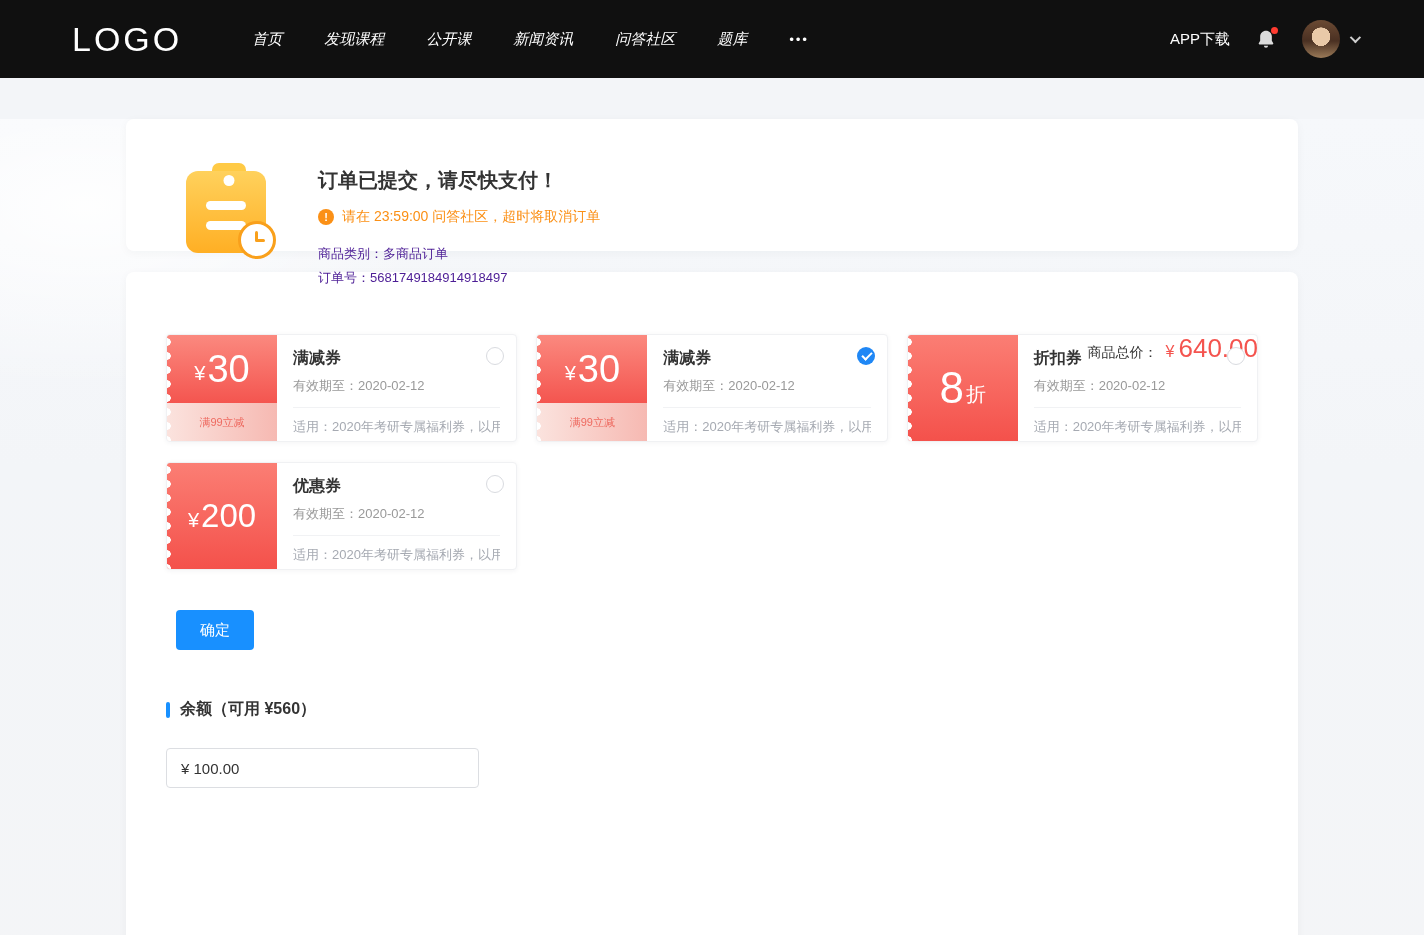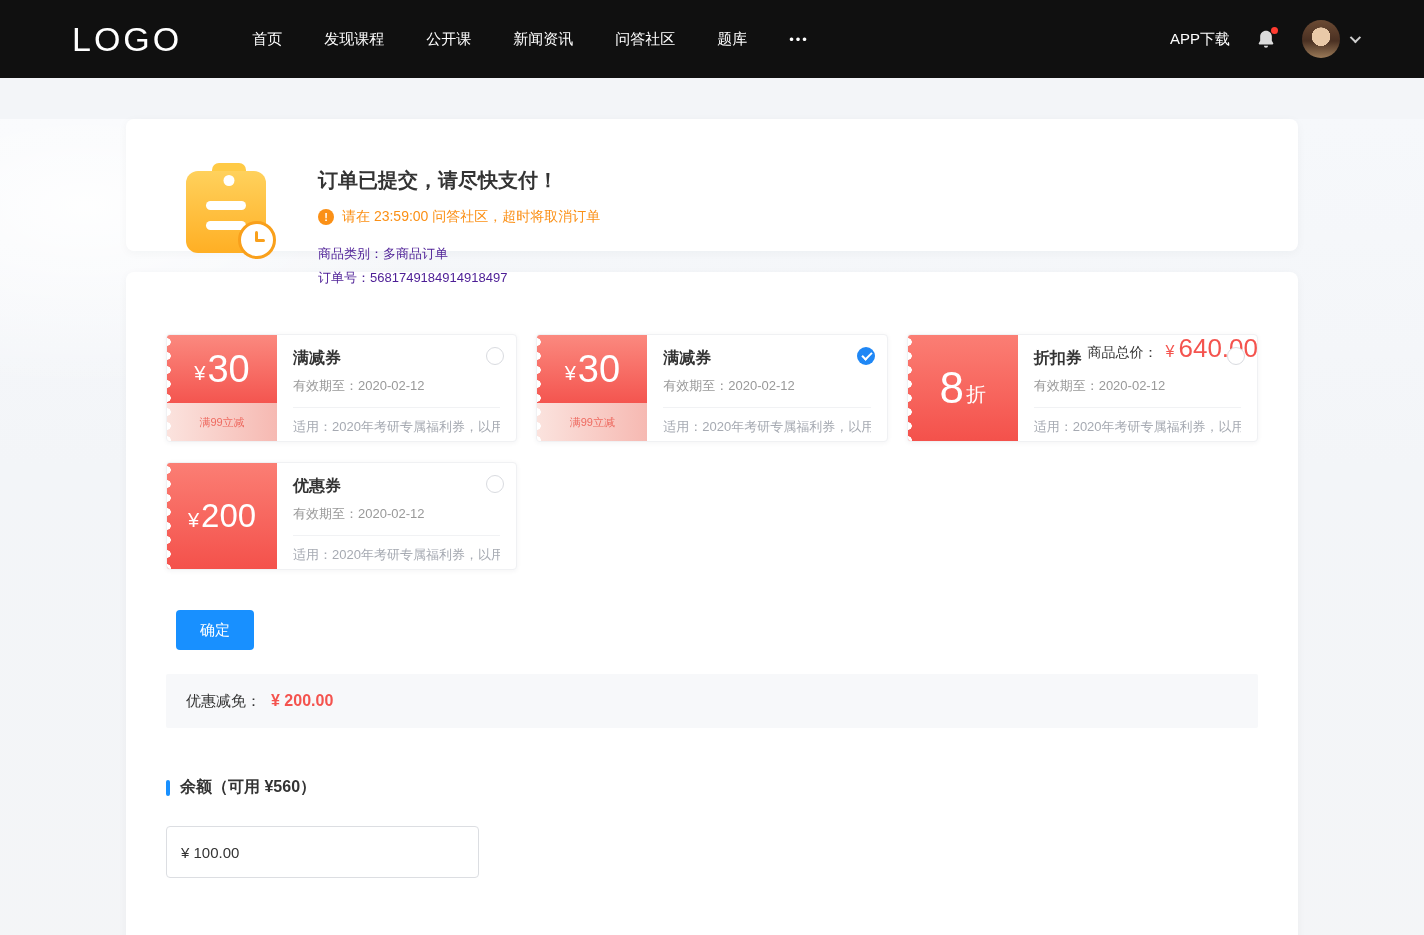--- a/index.html
+++ b/index.html
@@ -12,21 +12,21 @@
 
   
   .navbar {
     height:78px; background:#101010; display:flex; align-items:center;
     padding:0 66px 0 72px;
   }
   .logo {
     color:#fff; font-size:34px; font-weight:300; letter-spacing:3px;
     font-family:"Liberation Sans","DejaVu Sans",sans-serif;
   }
-  .nav-items { display:flex; align-items:center; gap:42px; margin-left:70px; }
+  .nav-items { display:flex; align-items:center; gap:42px; margin-left:70px;font-style:italic; }
   .nav-item { color:#fff; font-size:15px; cursor:pointer; white-space:nowrap; }
   .nav-more { color:#fff; font-size:13px; letter-spacing:2px; cursor:pointer; }
   .nav-right { margin-left:auto; display:flex; align-items:center; gap:26px; }
   .app-download { color:#fff; font-size:15px; cursor:pointer; }
   .bell-wrap { position:relative; cursor:pointer; display:flex; }
   .bell-dot { position:absolute; top:-1px; right:-2px; width:7px; height:7px; border-radius:50%; background:#ff3b30; }
   .avatar-wrap { display:flex; align-items:center; gap:10px; cursor:pointer; }
   .avatar {
     width:38px; height:38px; border-radius:50%;
     background:
@@ -140,21 +140,21 @@
 
   
   .discount-bar { margin-top:24px; height:54px; background:#f7f8fa; border-radius:2px;
     display:flex; align-items:center; padding:0 20px; }
   .discount-label { font-size:15px; color:#333; }
   .discount-value { margin-left:10px; font-size:16px; font-weight:bold; color:#f4534e; }
 
   
   .balance-header { margin-top:49px; display:flex; align-items:center; }
   .balance-input {
-    margin-top:28px; width:313px; height:52px; border:1px solid #dcdee2; border-radius:4px;
+    margin-top:28px; width:313px; height:40px; border:1px solid #dcdee2; border-radius:4px;
     padding:0 14px; font-size:15px; color:#333; outline:none; background:#fff;
     font-family:"Liberation Sans","DejaVu Sans",sans-serif;
   }
 </style>
 </head>
 <body>
 
 <header class="navbar">
   <div class="logo">LOGO</div>
   <nav class="nav-items">
@@ -284,24 +284,20 @@
             <span class="radio"></span>
           </div>
         </div>
 
       </div>
 
       <div class="redeem-row">
         <button class="confirm-btn">确定</button>
       </div>
 
-      <div class="discount-bar">
-        <span class="discount-label">优惠减免：</span>
-        <span class="discount-value">¥ 200.00</span>
-      </div>
 
       <div class="balance-header">
         <span class="sec-bar"></span>
         <span class="sec-title">余额（可用 ¥560）</span>
       </div>
 
       <input class="balance-input" type="text" value="¥ 100.00" style="">
 
       
 

